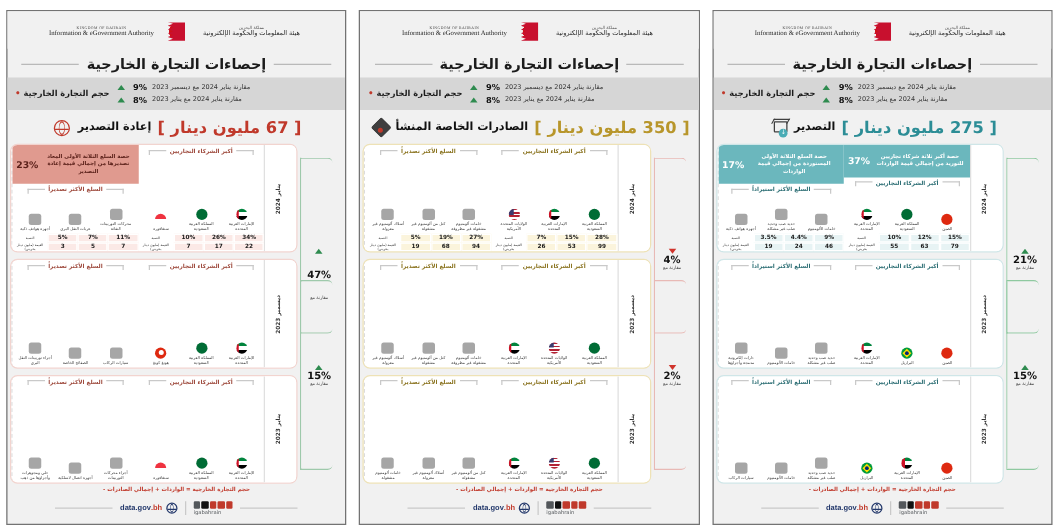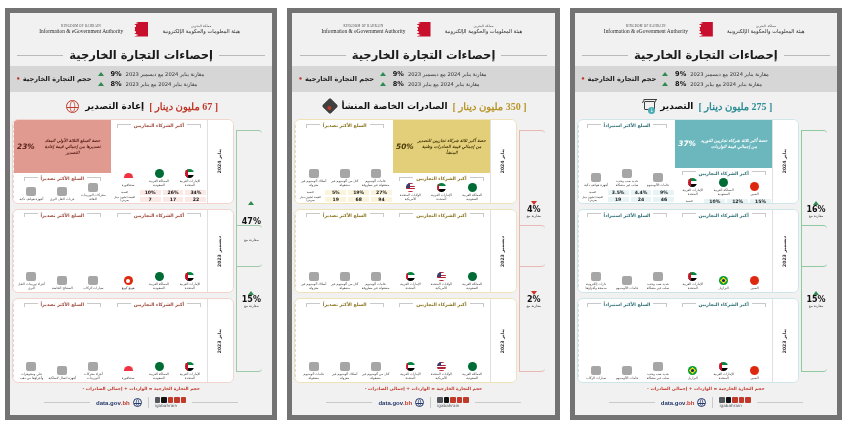--- a/index.html
+++ b/index.html
@@ -12,21 +12,21 @@
   #root{ display:flex; width:847px; height:424px; }
   .panel{
     width:282.33px; height:424px;
     background:#ffffff;
     padding:8px 5px 4px 5px;
     display:flex; flex-direction:column;
   }
   .sheet{
     flex:1;
     background:#f1f1f1;
-    border:5px solid #737373;
+    border:1px solid #737373;
     display:flex; flex-direction:column;
     position:relative;
     padding:0 0 2px 0;
   }
 
   
   .brand{
     height:30px; display:flex; align-items:center; justify-content:center;
     gap:5px; background:#f1f1f1; padding-top:3px;
   }
@@ -73,21 +73,21 @@
   .vol-rows{ display:flex; flex-direction:column; gap:2px; flex:1; }
   .vol-line{ display:flex; align-items:center; gap:4px; }
   .tri-up{ width:0;height:0;border-left:3.2px solid transparent;border-right:3.2px solid transparent;border-bottom:4.6px solid #2e8b4f; }
   .tri-dn{ width:0;height:0;border-left:3.2px solid transparent;border-right:3.2px solid transparent;border-top:4.6px solid #d0342c; }
   .vol-pct{ font-size:6.6px; font-weight:bold; color:#111; min-width:14px; }
   .vol-cmp{ font-size:5.2px; color:#333; margin-right:auto; white-space:nowrap; }
 
   
   .sec-head{ display:flex; align-items:center; justify-content:center; gap:5px; padding:6px 0 5px; }
   .sec-name{ font-size:9px; font-weight:bold; color:#111; }
-  .sec-val{ font-size:10px; font-weight:bold;font-family:Liberation Serif, serif; }
+  .sec-val{ font-size:13px; font-weight:bold; }
   .sec-icon{ width:16px; height:16px; position:relative; }
 
   
   .ic-box{ border:1.3px solid #3f3f3f; width:11px;height:9px; margin:3px 0 0 2px;
            transform:skewX(0deg); position:relative; border-radius:1px;}
   .ic-box:before{content:"";position:absolute;left:-2px;top:-3px;width:11px;height:3px;border:1.3px solid #3f3f3f;border-bottom:none;transform:skewX(-30deg);}
   .ic-badge{position:absolute;right:0;bottom:0;width:7px;height:7px;border-radius:50%;background:#4aacb5;color:#fff;font-size:5px;line-height:7px;text-align:center;}
   
   .ic-tag{width:12px;height:12px;background:#3f3f3f;transform:rotate(45deg);margin:2px 0 0 2px;border-radius:2px;
           clip-path:polygon(0 0,100% 0,100% 100%,0 100%);}
@@ -111,22 +111,22 @@
     width:26px; display:flex; align-items:center; justify-content:center;
     background:#fff; border-left:1px solid #e0e0e0;
   }
   .month span{ writing-mode:vertical-rl; transform:rotate(180deg);
     font-size:4.6px; font-weight:bold; color:#333; text-align:center; line-height:1.5;}
   .row-body{ flex:1; display:flex; }
   .half{ flex:1; display:flex; flex-direction:column; min-width:0; }
   .half.left{ border-left:1px dashed #dcdcdc; }
 
   .cap{
-    padding:18px 3px; font-size:4.3px; line-height:1.35; color:#fff;
-    display:flex; align-items:center; gap:3px; font-weight:bold;font-style:italic;
+    padding:7px 3px; font-size:4.3px; line-height:1.35; color:#fff;
+    display:flex; align-items:center; gap:3px; font-weight:bold;
   }
   .cap .pc{ font-size:7.4px; font-weight:bold; white-space:nowrap; }
   .cap .tx{ flex:1; text-align:center; }
 
   .subhead{ display:flex; align-items:center; justify-content:center; gap:3px; padding:3px 4px 1px; }
   .subhead .br{ width:14px; height:4px; border-top:1px solid #c9c9c9; border-left:1px solid #c9c9c9; }
   .subhead .br.r{ border-left:none; border-right:1px solid #c9c9c9; }
   .subhead .t{ font-size:4.6px; font-weight:bold; color:#2b2b2b; white-space:nowrap;}
 
   .items{ display:flex; justify-content:space-around; align-items:flex-end; padding:1px 2px 2px; flex:1; }
@@ -244,21 +244,21 @@
           <div class="sec-name">التصدير</div>
           <div class="sec-icon">
             <div class="ic-box"></div>
             <div class="ic-badge">↓</div>
           </div>
         </div>
         <div class="rows">
           <div class="gutter">
             <div class="gmark" style="top: 31%;">
               <div class="tri-up"></div>
-              <div class="pc">16%</div>
+              <div class="pc">21%</div>
               <div class="cmp">مقارنة مع</div>
             </div>
             <div class="brk" style="left: 2px; width: 26px; top: 4%; height: 52%;"></div>
             <div class="gmark" style="top: 65%;">
               <div class="tri-up"></div>
               <div class="pc">15%</div>
               <div class="cmp">مقارنة مع</div>
             </div>
             <div class="brk" style="left: 2px; width: 26px; top: 40%; height: 56%;"></div>
           </div>
@@ -301,20 +301,24 @@
                     </div>
                     <div class="tr">
                       <div class="td">79</div>
                       <div class="td">63</div>
                       <div class="td">55</div>
                       <div class="th">القيمة (مليون دينار بحريني)</div>
                     </div>
                   </div>
                 </div>
                 <div class="half left">
+                  <div class="cap">
+                    <span class="tx">حصة السلع الثلاثة الأولى المستوردة من إجمالي قيمة الواردات</span>
+                    <span class="pc">17%</span>
+                  </div>
                   <div class="subhead">
                     <div class="br r"></div>
                     <div class="t">السلع الأكثر استيراداً</div>
                     <div class="br"></div>
                   </div>
                   <div class="items">
                     <div class="item">
                       <div class="ic" style="background: currentcolor; opacity: 0.35; border-radius: 2px;"></div>
                       <div class="lbl">خامات الألومنيوم</div>
                     </div>
@@ -517,24 +521,20 @@
             </div>
             <div class="brk" style="left: 2px; width: 26px; top: 40%; height: 56%;"></div>
           </div>
           <div class="rows-main">
             <div class="row">
               <div class="month">
                 <span>يناير 2024</span>
               </div>
               <div class="row-body">
                 <div class="half">
-                  <div class="cap">
-                    <span class="tx">حصة أكبر ثلاثة شركاء تجاريين للتصدير من إجمالي قيمة الصادرات وطنية المنشأ</span>
-                    <span class="pc">50%</span>
-                  </div>
                   <div class="subhead">
                     <div class="br r"></div>
                     <div class="t">أكبر الشركاء التجاريين</div>
                     <div class="br"></div>
                   </div>
                   <div class="items">
                     <div class="item">
                       <div class="flagc flag-sa"></div>
                       <div class="lbl">المملكة العربية السعودية</div>
                     </div>

